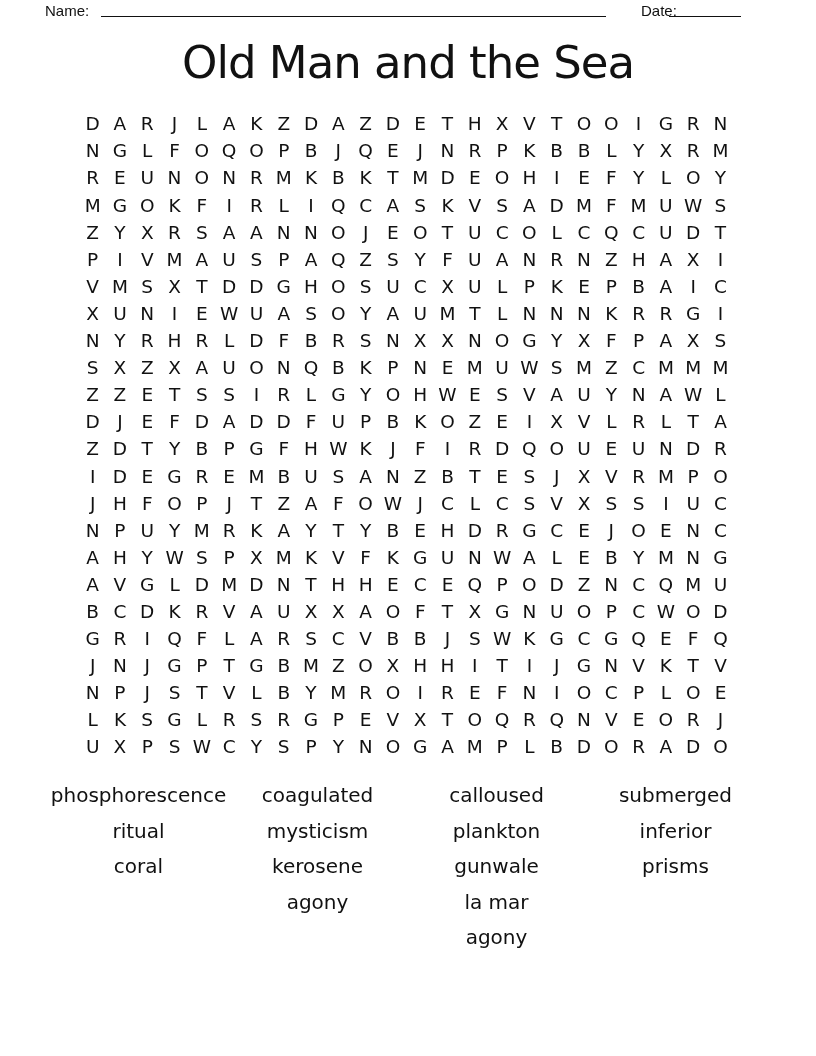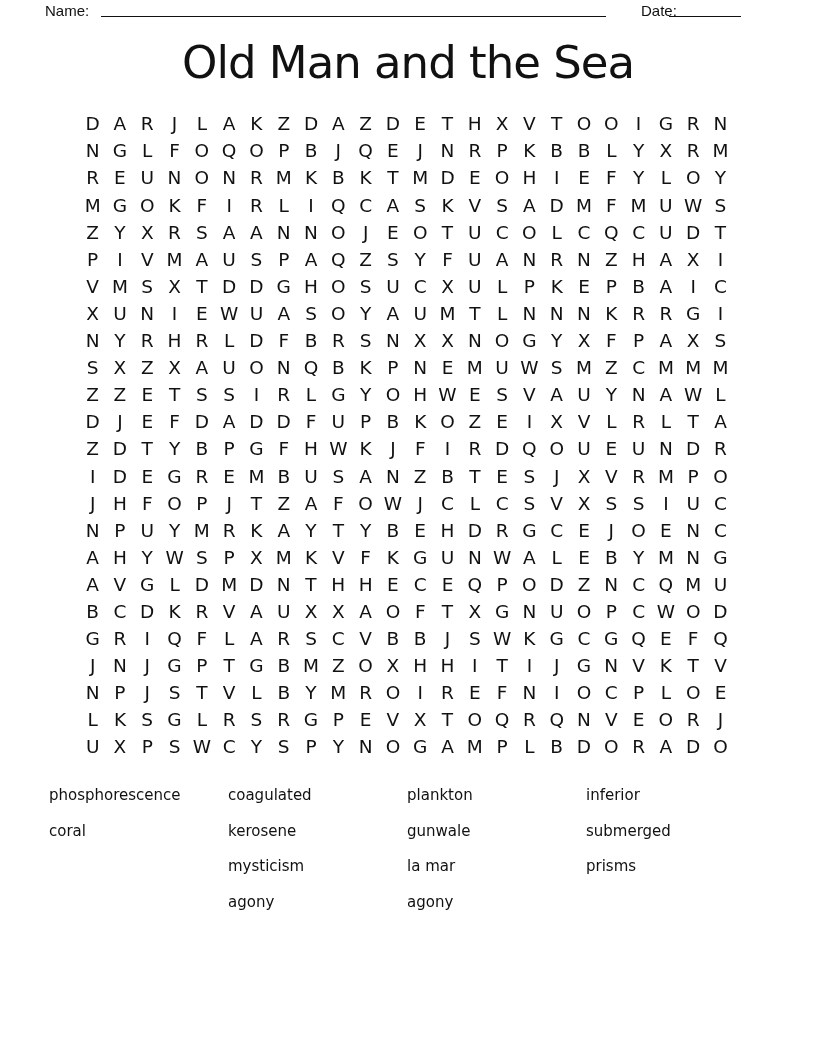--- a/index.html
+++ b/index.html
@@ -78,22 +78,23 @@
     left: 49px;
     top: 778px;
     display: flex;
   }
   .word-column {
     width: 179px;
   }
   .word {
     height: 35.6px;
     line-height: 35.6px;
-    font-size: 15px;
+    font-size: 20px;
     white-space: nowrap;
+    text-align: center;
   }
 </style>
 </head>
 <body>
 
 <div class="header-row">
   <span class="hdr-label name-label">Name:</span>
   <div class="blank-line name-line"></div>
   <span class="hdr-label date-label">Date:</span>
   <div class="blank-line date-line"></div>
@@ -676,32 +677,34 @@
     <div class="cell">O</div>
     <div class="cell">R</div>
     <div class="cell">A</div>
     <div class="cell">D</div>
     <div class="cell">O</div>
   </div>
 
 <div class="word-list">
   <div class="word-column">
       <div class="word">phosphorescence</div>
+      <div class="word">ritual</div>
       <div class="word">coral</div>
     </div>
   <div class="word-column">
       <div class="word">coagulated</div>
+      <div class="word">mysticism</div>
       <div class="word">kerosene</div>
-      <div class="word">mysticism</div>
       <div class="word">agony</div>
     </div>
   <div class="word-column">
+      <div class="word">calloused</div>
       <div class="word">plankton</div>
       <div class="word">gunwale</div>
       <div class="word">la mar</div>
       <div class="word">agony</div>
     </div>
   <div class="word-column">
+      <div class="word">submerged</div>
       <div class="word">inferior</div>
-      <div class="word">submerged</div>
       <div class="word">prisms</div>
     </div>
 </div>
 
 </body></html>

